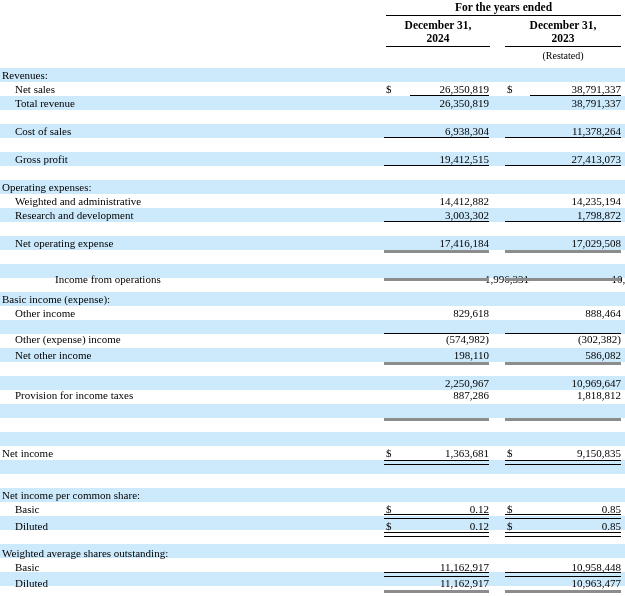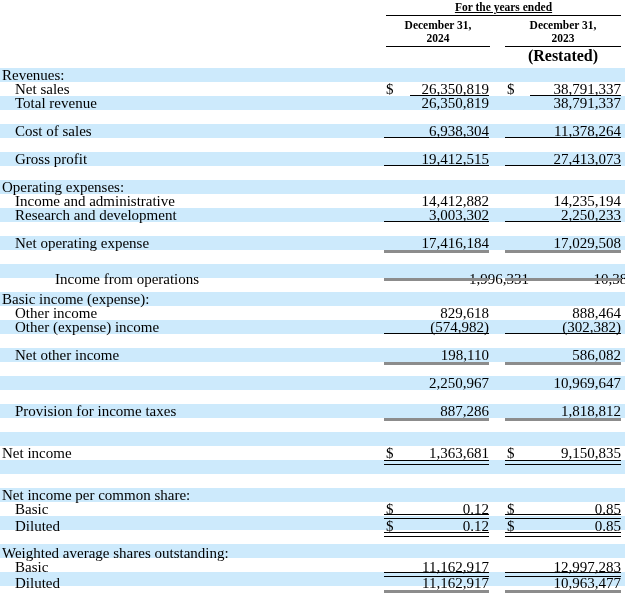--- a/index.html
+++ b/index.html
@@ -45,21 +45,21 @@
     position: relative;
     z-index: 1;
   }
 
   .row {
     position: absolute;
     left: 0;
     width: 625px;
     height: 14px;
     line-height: 14px;
-    font-size: 15px;
+    font-size: 11px;
     white-space: nowrap;
   }
 
   .label {
     position: absolute;
     top: 0;
     line-height: 14px;
   }
   .lvl0 { left: 2px; }
   .lvl1 { left: 15px; }
@@ -114,35 +114,34 @@
     position: absolute;
     font-weight: bold;
     font-size: 11.5px;
     line-height: 13px;
     text-align: center;
   }
   #hdr-years {
     left: 386px;
     top: 1px;
     width: 235px;
-    text-decoration: underline;
   }
   #hdr-c1-l1 { left: 386px; top: 19px; width: 104px; }
   #hdr-c1-l2 { left: 386px; top: 32px; width: 104px; }
   #hdr-c2-l1 { left: 505px; top: 19px; width: 116px; }
   #hdr-c2-l2 { left: 505px; top: 32px; width: 116px; }
   #hdr-restated {
     position: absolute;
     left: 505px;
     top: 49px;
     width: 116px;
     text-align: center;
-    font-size: 16px;
+    font-size: 10px;
     line-height: 13px;
-    font-weight: bold;
+    font-weight: normal;
   }
 
   .hrule {
     position: absolute;
     height: 0;
     border-top: 1px solid #000000;
   }
 </style>
 </head>
 <body>
@@ -222,29 +221,29 @@
       <span class="cell c2">27,413,073</span>
     </div>
     <div class="rule sp1f" style="top:165px;"></div>
     <div class="rule sp2f" style="top:165px;"></div>
 
     <div class="row" style="top:180px;">
       <span class="label lvl0">Operating expenses:</span>
     </div>
 
     <div class="row" style="top:194px;">
-      <span class="label lvl1">Income and administrative</span>
+      <span class="label lvl1">Weighted and administrative</span>
       <span class="cell c1">14,412,882</span>
       <span class="cell c2">14,235,194</span>
     </div>
 
     <div class="row" style="top:208px;">
       <span class="label lvl1">Research and development</span>
       <span class="cell c1">3,003,302</span>
-      <span class="cell c2">2,250,233</span>
+      <span class="cell c2">1,798,872</span>
     </div>
     <div class="rule sp1f" style="top:221px;"></div>
     <div class="rule sp2f" style="top:221px;"></div>
 
     <div class="row" style="top:236px;">
       <span class="label lvl1">Net operating expense</span>
       <span class="cell c1">17,416,184</span>
       <span class="cell c2">17,029,508</span>
     </div>
     <div class="rule-thick sp1f" style="top:250px;"></div>
@@ -261,42 +260,42 @@
     <div class="row" style="top:292px;">
       <span class="label lvl0">Basic income (expense):</span>
     </div>
 
     <div class="row" style="top:306px;">
       <span class="label lvl1">Other income</span>
       <span class="cell c1">829,618</span>
       <span class="cell c2">888,464</span>
     </div>
 
-    <div class="row" style="top:320px;">
+    <div class="row" style="top:332px;">
       <span class="label lvl1">Other (expense) income</span>
       <span class="cell c1">(574,982)</span>
       <span class="cell c2">(302,382)</span>
     </div>
     <div class="rule sp1f" style="top:333px;"></div>
     <div class="rule sp2f" style="top:333px;"></div>
 
     <div class="row" style="top:348px;">
       <span class="label lvl1">Net other income</span>
       <span class="cell c1">198,110</span>
       <span class="cell c2">586,082</span>
     </div>
     <div class="rule-thick sp1f" style="top:362px;"></div>
     <div class="rule-thick sp2f" style="top:362px;"></div>
 
     <div class="row" style="top:376px;">
       <span class="cell c1">2,250,967</span>
       <span class="cell c2">10,969,647</span>
     </div>
 
-    <div class="row" style="top:404px;">
+    <div class="row" style="top:388px;">
       <span class="label lvl1">Provision for income taxes</span>
       <span class="cell c1">887,286</span>
       <span class="cell c2">1,818,812</span>
     </div>
     <div class="rule-thick sp1f" style="top:418px;"></div>
     <div class="rule-thick sp2f" style="top:418px;"></div>
 
     <div class="row" style="top:446px;">
       <span class="label lvl0">Net income</span>
       <span class="cur cur1">$</span>
@@ -331,21 +330,21 @@
     <div class="rule-d sp1f" style="top:532px;"></div>
     <div class="rule-d sp2f" style="top:532px;"></div>
 
     <div class="row" style="top:546px;">
       <span class="label lvl0">Weighted average shares outstanding:</span>
     </div>
 
     <div class="row" style="top:560px;">
       <span class="label lvl1">Basic</span>
       <span class="cell c1">11,162,917</span>
-      <span class="cell c2">12,997,283</span>
+      <span class="cell c2">10,958,448</span>
     </div>
     <div class="rule-d sp1f" style="top:572px;"></div>
     <div class="rule-d sp2f" style="top:572px;"></div>
 
     <div class="row" style="top:576px;">
       <span class="label lvl1">Diluted</span>
       <span class="cell c1">11,162,917</span>
       <span class="cell c2">10,963,477</span>
     </div>
     <div class="rule-thick sp1f" style="top:590px;"></div>

